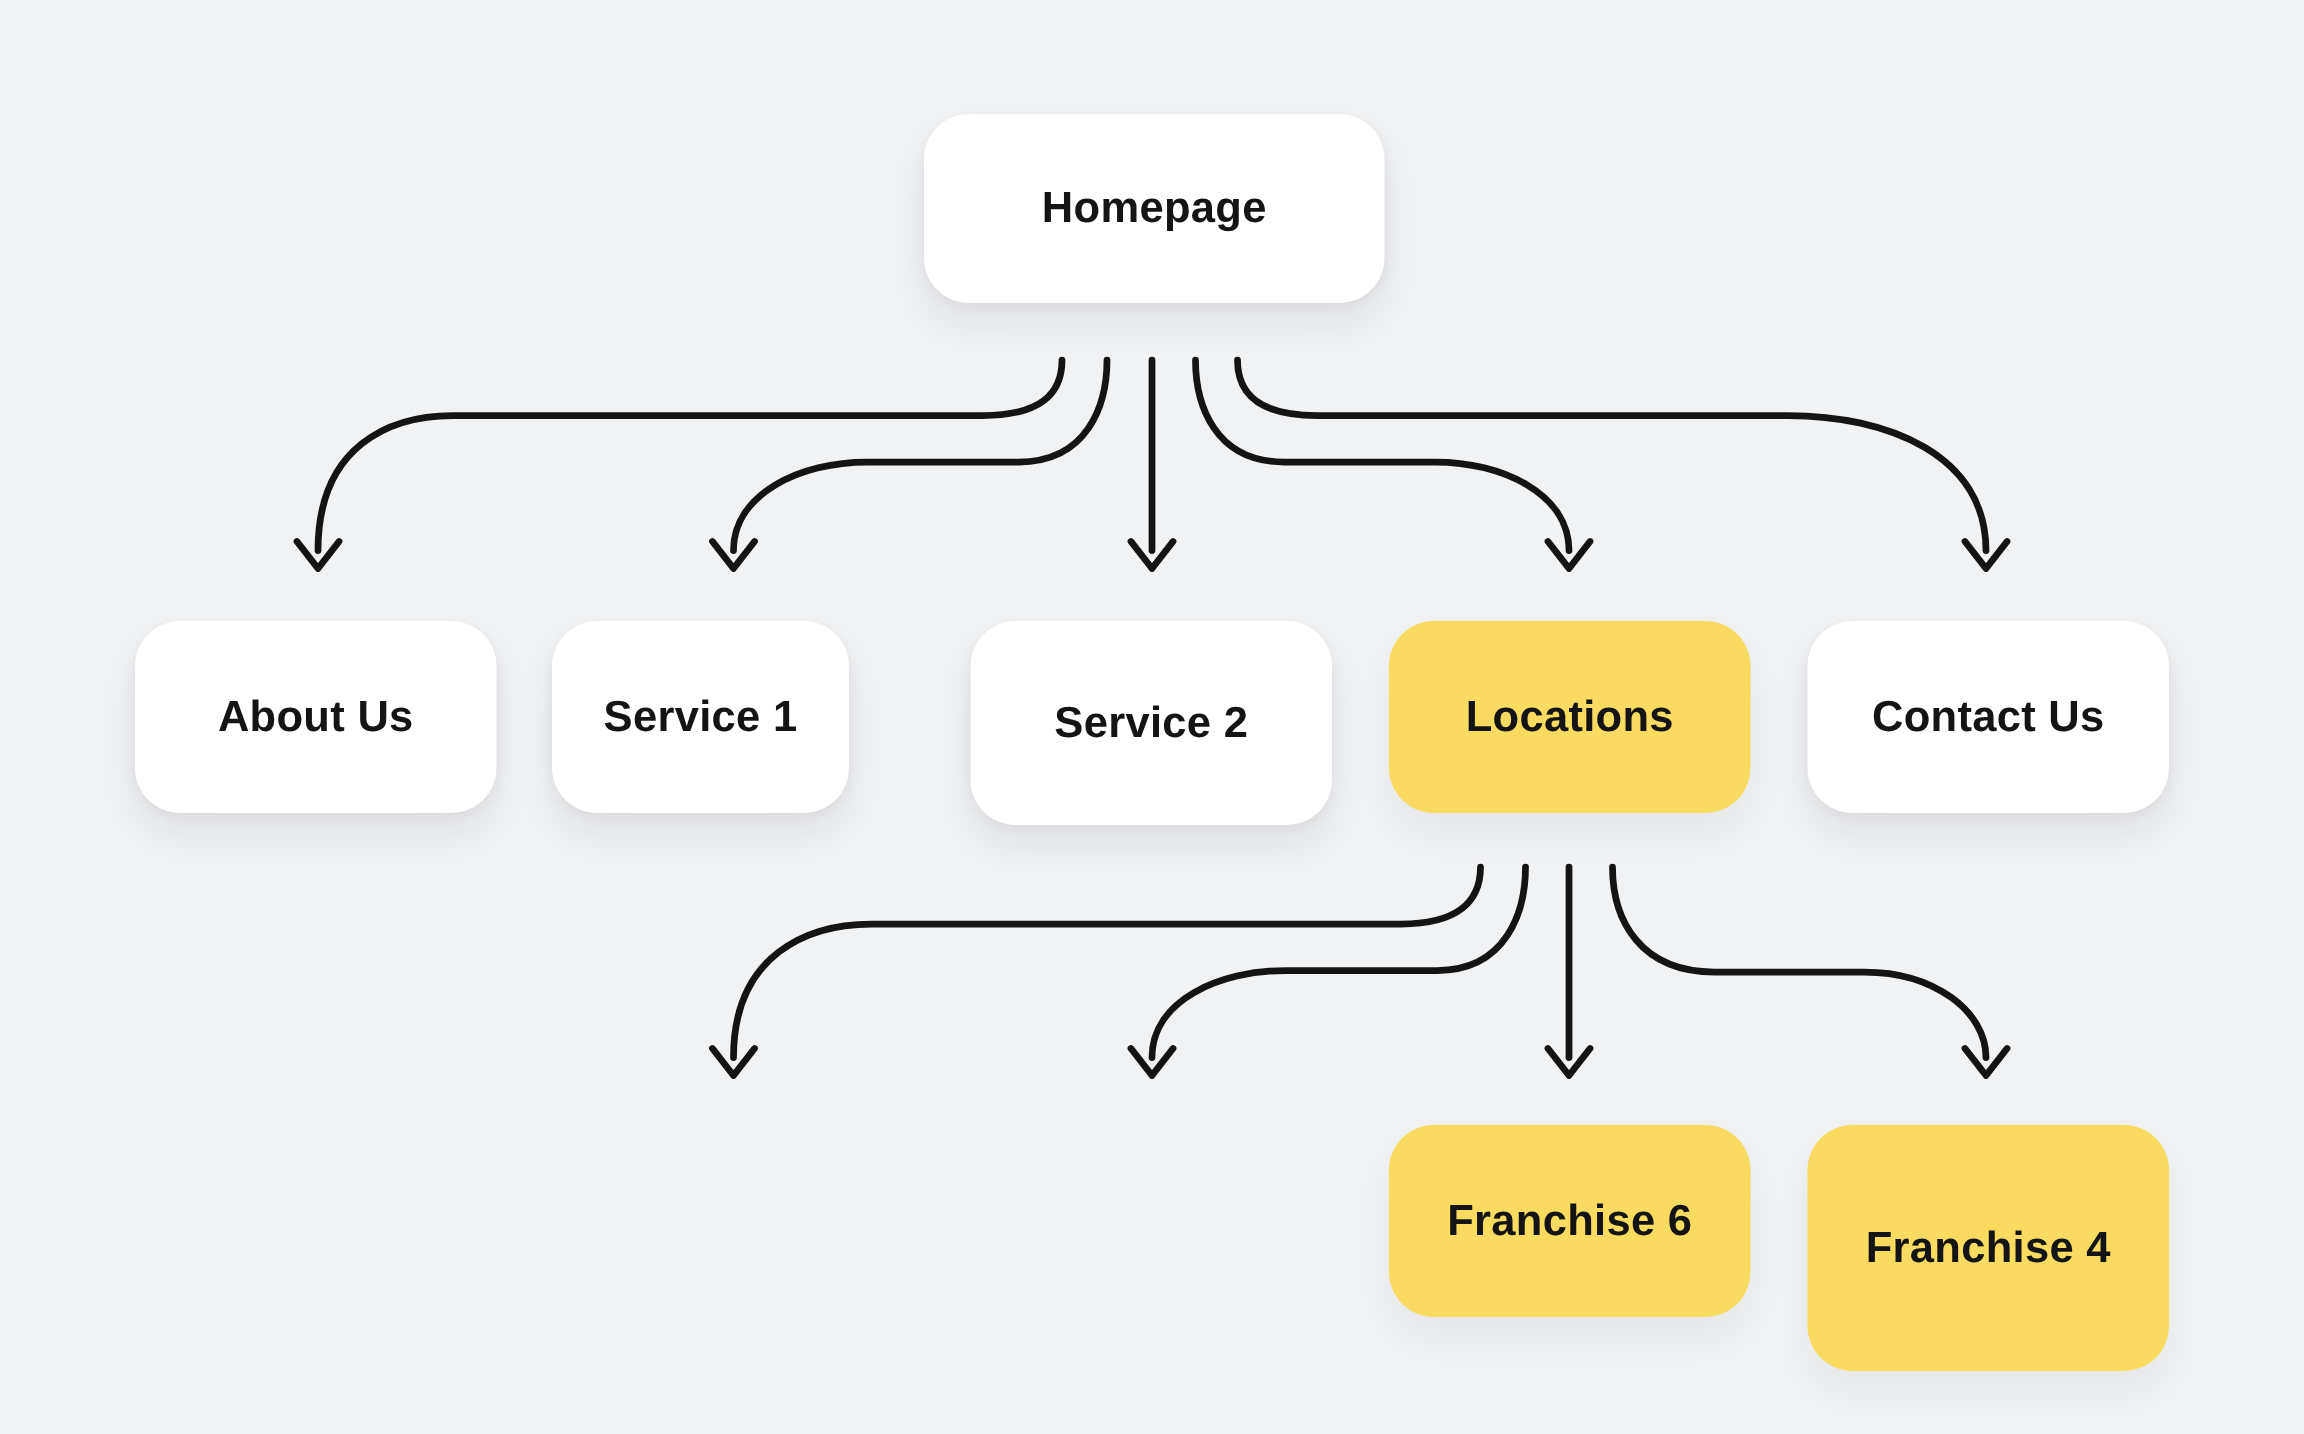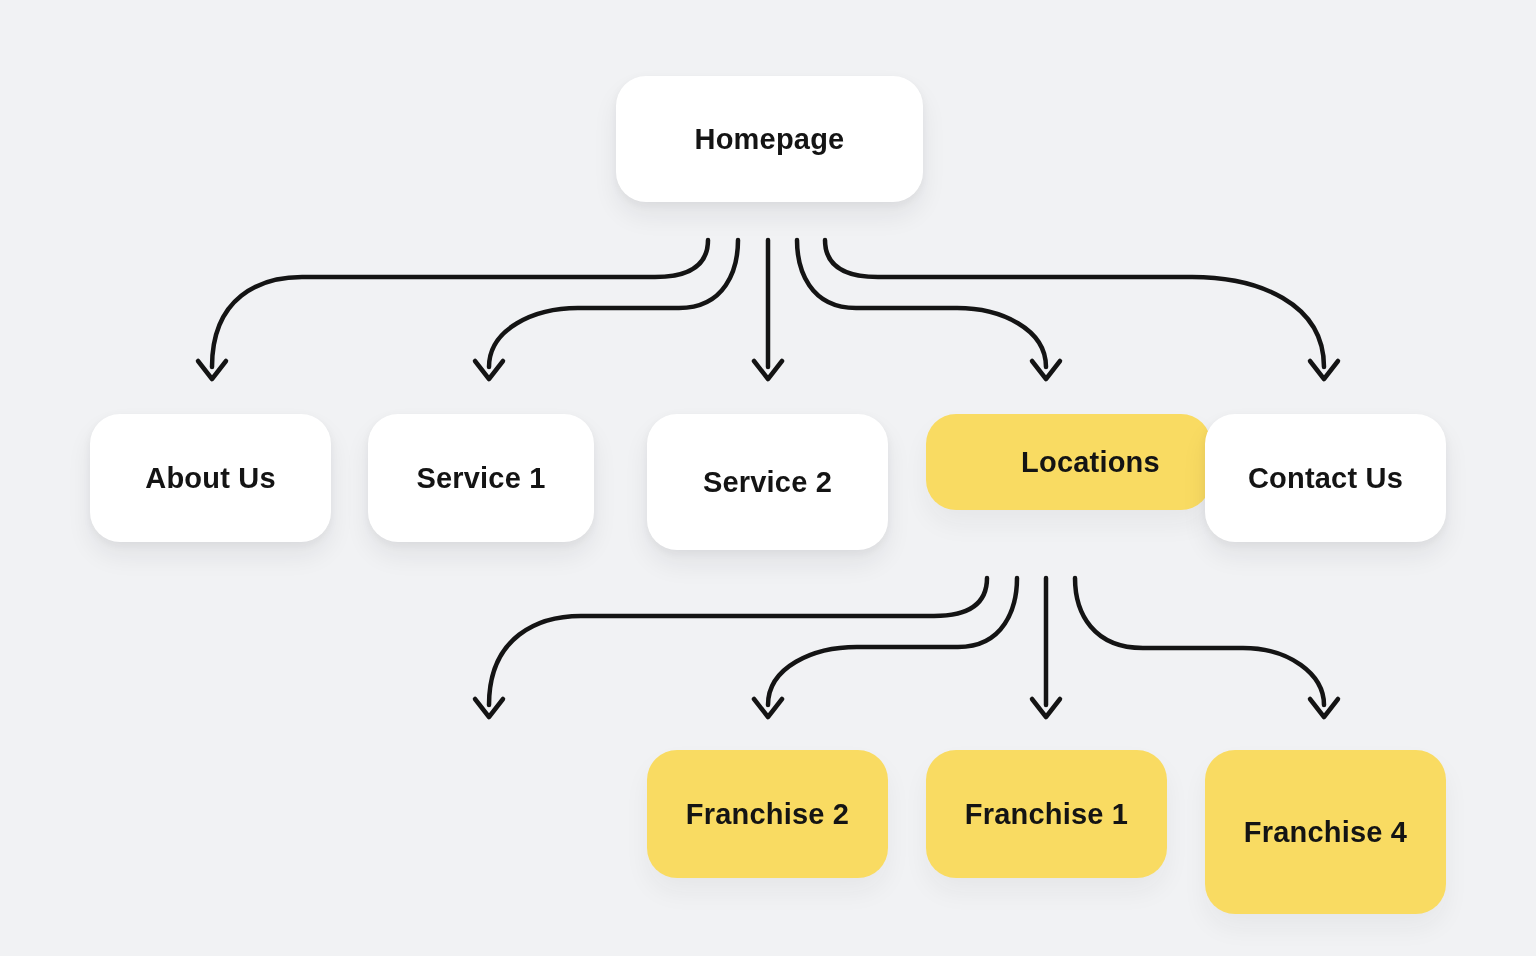--- a/index.html
+++ b/index.html
@@ -29,23 +29,23 @@
     font-size:29px;
     letter-spacing:0.2px;
     white-space:nowrap;
   }
   .node.highlight{
     background:var(--node-highlight,#F9DB62);
     box-shadow:0 14px 26px rgba(30,34,48,0.05);
   }
   #n-home{left:616px;top:76px;width:307px;height:126px;}
   #n-p0{left:90px;  top:414px;width:241px;height:128px;}
-  #n-p1{left:368px; top:414px;width:226px;height:128px;}
+  #n-p1{left:368px; top:414px;width:198px;height:128px;}
   #n-p2{left:647px; top:414px;width:241px;height:136px;}
-  #n-p3{left:926px; top:414px;width:241px;height:96px;padding-left:44px;}
+  #n-p3{left:926px; top:414px;width:241px;height:128px;}
   #n-p4{left:1205px;top:414px;width:241px;height:128px;justify-content:center;}
   #n-f0{left:368px; top:750px;width:241px;height:128px;}
   #n-f1{left:647px; top:750px;width:241px;height:128px;}
   #n-f2{left:926px; top:750px;width:241px;height:128px;}
   #n-f3{left:1205px;top:750px;width:241px;height:164px;}
 </style>
 </head>
 <body>
 
 <div class="canvas">
@@ -104,23 +104,20 @@
   <div class="node" id="n-p2">
     <span>Service 2</span>
   </div>
   <div class="node highlight" id="n-p3">
     <span>Locations</span>
   </div>
   <div class="node" id="n-p4">
     <span>Contact Us</span>
   </div>
 
-  <div class="node highlight" id="n-f1">
-    <span>Franchise 2</span>
-  </div>
   <div class="node highlight" id="n-f2">
-    <span>Franchise 1</span>
+    <span>Franchise 6</span>
   </div>
   <div class="node highlight" id="n-f3">
     <span>Franchise 4</span>
   </div>
 
 </div>
 
 </body></html>

